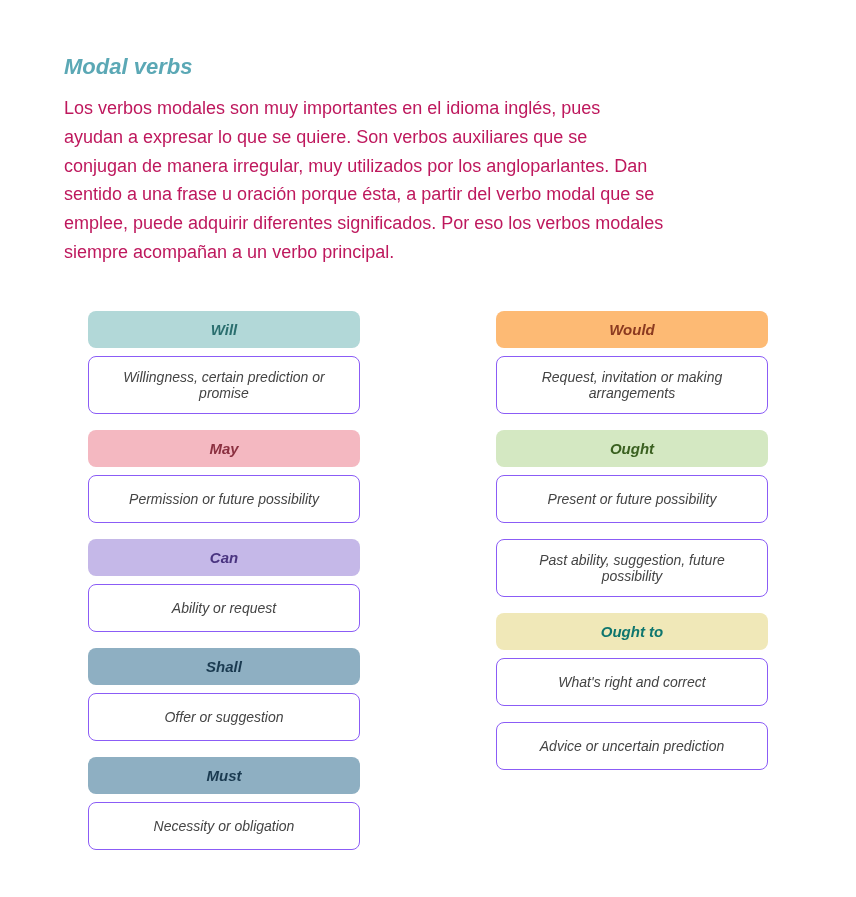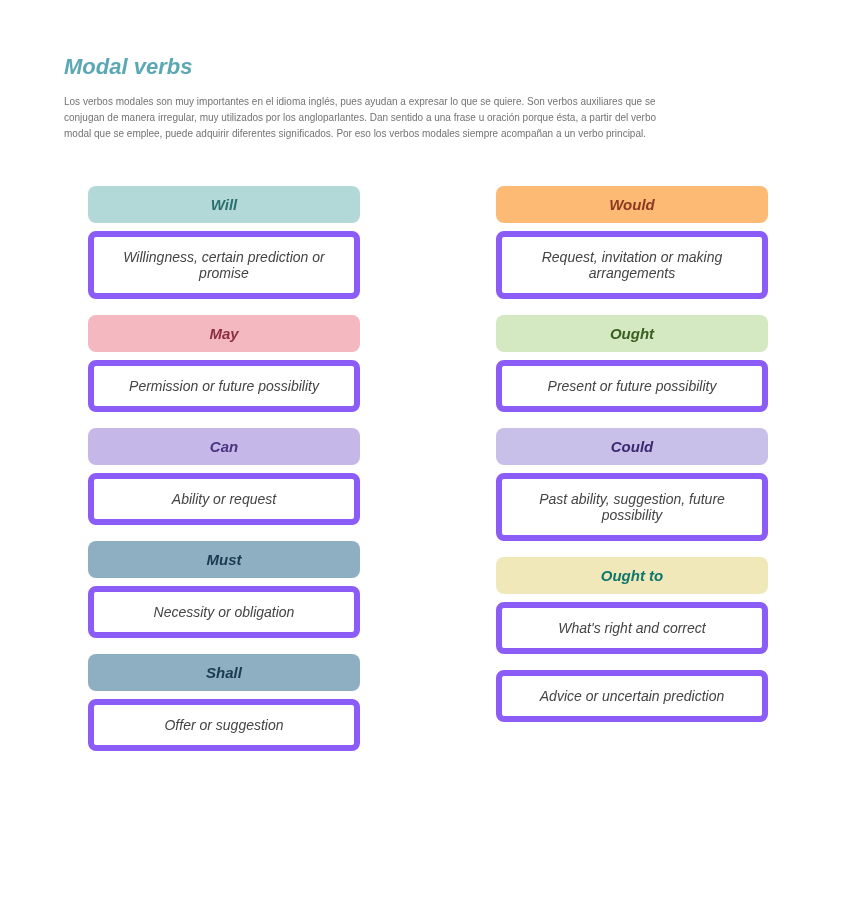--- a/index.html
+++ b/index.html
@@ -10,22 +10,22 @@
       max-width: 856px;
     }
     .page-title {
       color: #5ba8b5;
       font-style: italic;
       font-size: 22px;
       font-weight: bold;
       margin-bottom: 14px;
     }
     .intro-text {
-      font-size: 10px;
-      color: #737373;
+      font-size: 18px;
+      color: #be185d;
       line-height: 1.6;
       margin-bottom: 28px;
       max-width: 600px;
     }
     .grid {
       display: grid;
       grid-template-columns: 1fr 1fr;
       gap: 0 88px;
     }
     .verb-group {
@@ -34,21 +34,21 @@
     .verb-label {
       border-radius: 8px;
       padding: 10px 20px;
       text-align: center;
       font-style: italic;
       font-weight: bold;
       font-size: 15px;
       margin-bottom: 6px;
     }
     .verb-desc {
-      border: 6px solid #8b5cf6;
+      border: 1px solid #8b5cf6;
       border-radius: 8px;
       padding: 12px 16px;
       text-align: center;
       font-style: italic;
       font-size: 14px;
       color: #444;
       min-height: 48px;
       display: flex;
       align-items: center;
       justify-content: center;
@@ -79,39 +79,38 @@
       </div>
       <div class="verb-group">
         <div class="verb-label color-pink">May</div>
         <div class="verb-desc">Permission or future possibility</div>
       </div>
       <div class="verb-group">
         <div class="verb-label color-purple">Can</div>
         <div class="verb-desc">Ability or request</div>
       </div>
       <div class="verb-group">
+        <div class="verb-label color-steelblue">Shall</div>
+        <div class="verb-desc">Offer or suggestion</div>
+      </div>
+      <div class="verb-group">
         <div class="verb-label color-steelblue">Must</div>
         <div class="verb-desc">Necessity or obligation</div>
-      </div>
-      <div class="verb-group">
-        <div class="verb-label color-steelblue">Shall</div>
-        <div class="verb-desc">Offer or suggestion</div>
       </div>
     </div>
   <div class="right-column" id="right-col">
       <div class="verb-group">
         <div class="verb-label color-salmon">Would</div>
         <div class="verb-desc">Request, invitation or making arrangements</div>
       </div>
       <div class="verb-group">
         <div class="verb-label color-green">Ought</div>
         <div class="verb-desc">Present or future possibility</div>
       </div>
       <div class="verb-group">
-        <div class="verb-label color-lavender">Could</div>
         <div class="verb-desc">Past ability, suggestion, future possibility</div>
       </div>
       <div class="verb-group">
         <div class="verb-label color-cream">Ought to</div>
         <div class="verb-desc">What's right and correct</div>
       </div>
       <div class="verb-group">
         <div class="verb-desc">Advice or uncertain prediction</div>
       </div>
     </div>

